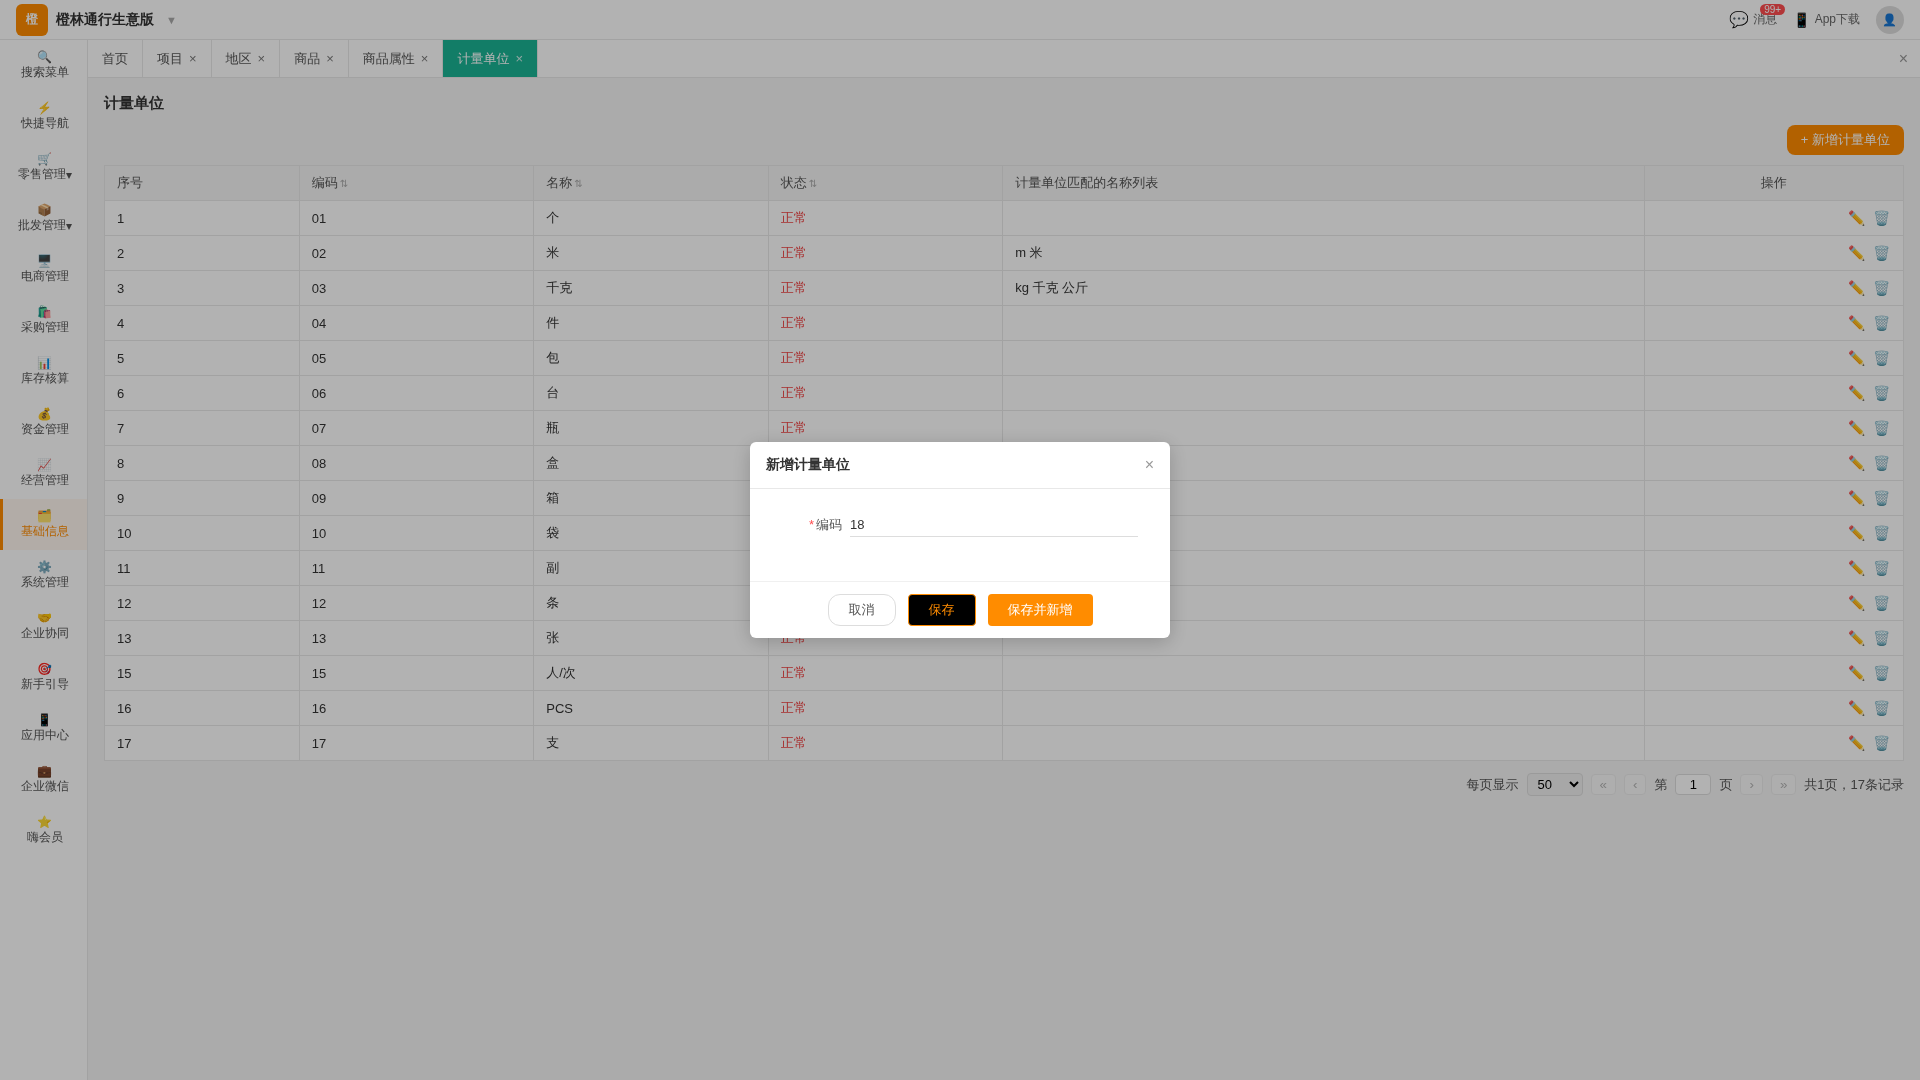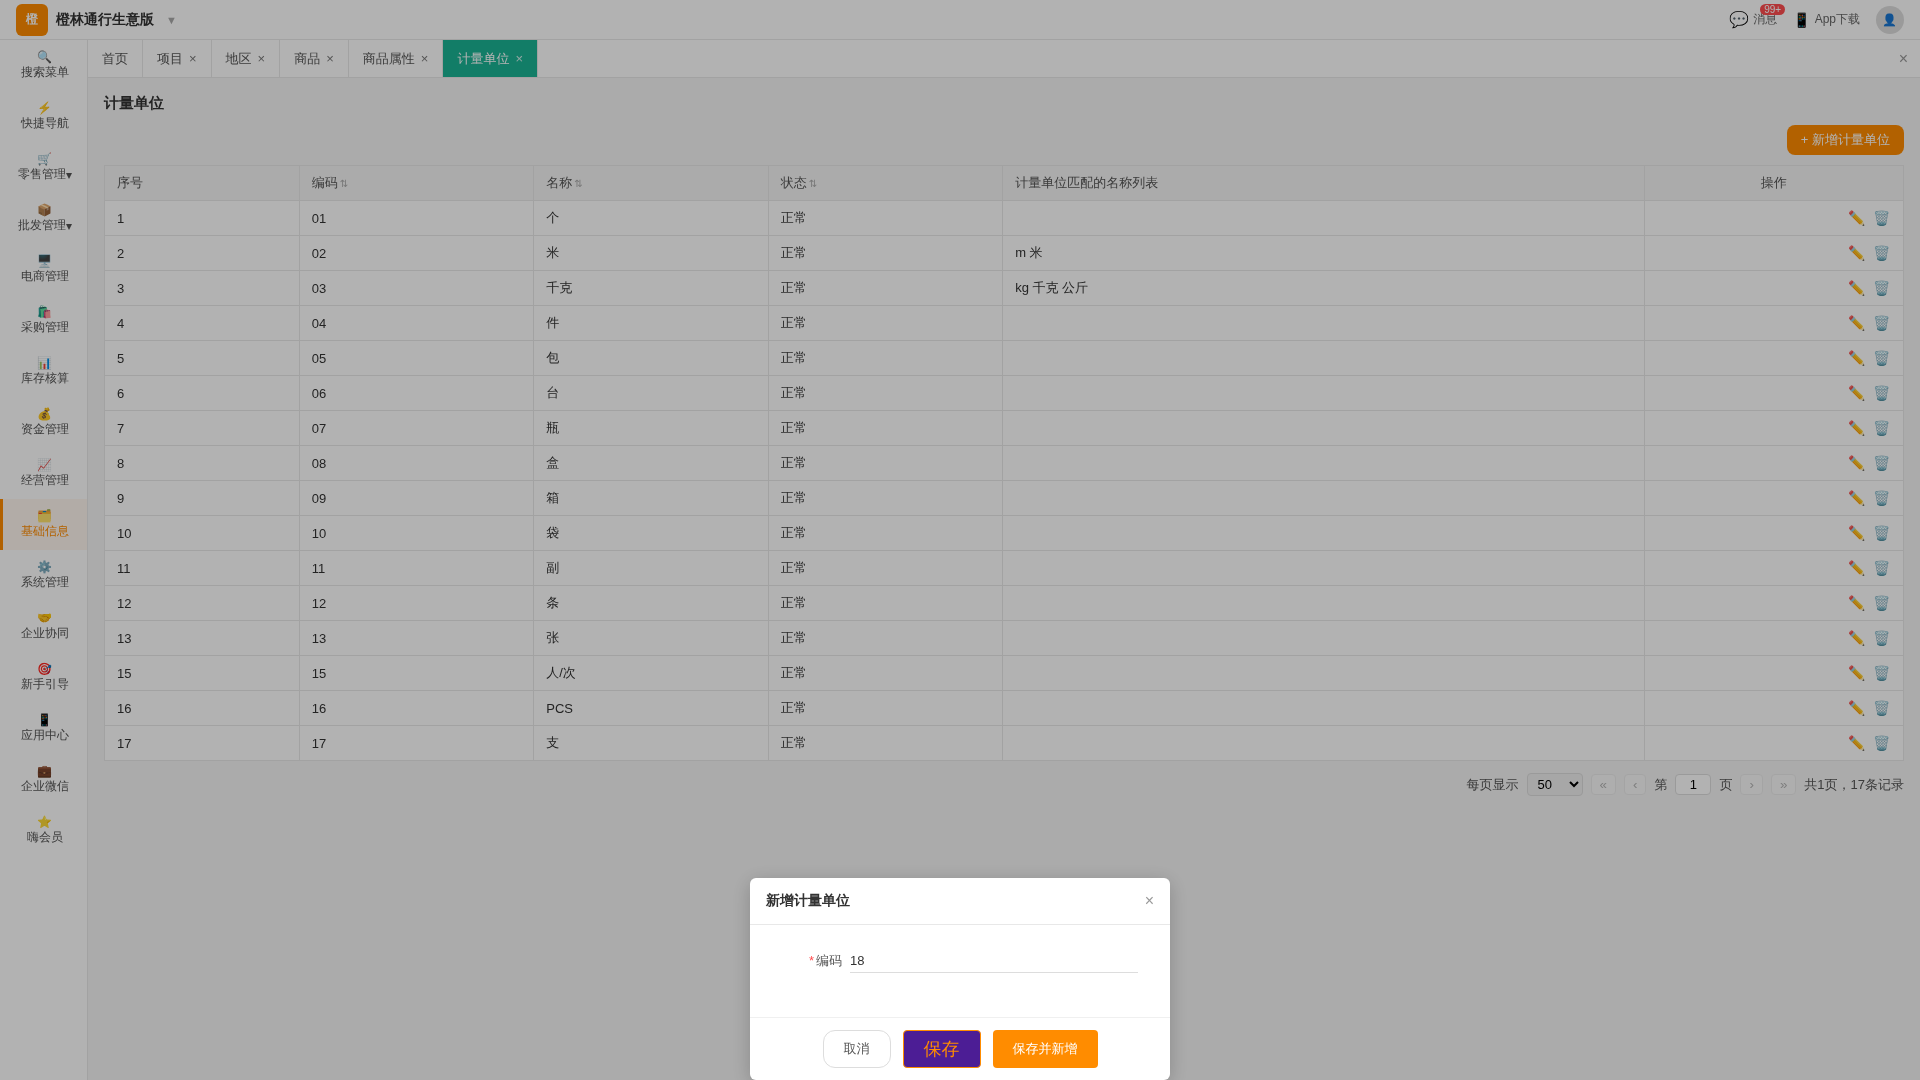--- a/index.html
+++ b/index.html
@@ -203,21 +203,21 @@
       color: #555;
       font-size: 13px;
     }
     .data-table td {
       border: 1px solid #e8e8e8;
       padding: 8px 12px;
       color: #333;
       font-size: 13px;
     }
     .status-normal {
-      color: #404040;
+      color: #ef4444;
       margin-top: 44px;
     }
     .action-icons {
       display: flex;
       gap: 8px;
     }
     .action-icon {
       color: #888;
       cursor: pointer;
       font-size: 14px;
@@ -257,21 +257,21 @@
       font-size: 13px;
     }
 
     
     .overlay {
       position: fixed;
       top: 0; left: 0; right: 0; bottom: 0;
       background: rgba(0,0,0,0.3);
       z-index: 100;
       display: flex;
-      align-items: flex-end;
+      align-items: center;
       justify-content: center;
     }
 
     
     .modal {
       background: white;
       border-radius: 6px;
       width: 420px;
       box-shadow: 0 4px 20px rgba(0,0,0,0.2);
       position: relative;
@@ -339,27 +339,27 @@
     .btn-cancel {
       border: 1px solid #ddd;
       background: white;
       padding: 6px 20px;
       border-radius: 12px;
       cursor: pointer;
       font-size: 13px;
       color: #555;
     }
     .btn-save {
-      background: #4c1d95;
+      background: #000000;
       border: 1px solid #ff8c00;
       color: #ff8c00;
       padding: 6px 20px;
       border-radius: 4px;
       cursor: pointer;
-      font-size: 18px;
+      font-size: 13px;
     }
     .btn-save-new {
       background: #ff8c00;
       border: none;
       color: white;
       padding: 6px 20px;
       border-radius: 4px;
       cursor: pointer;
       font-size: 13px;
     }

